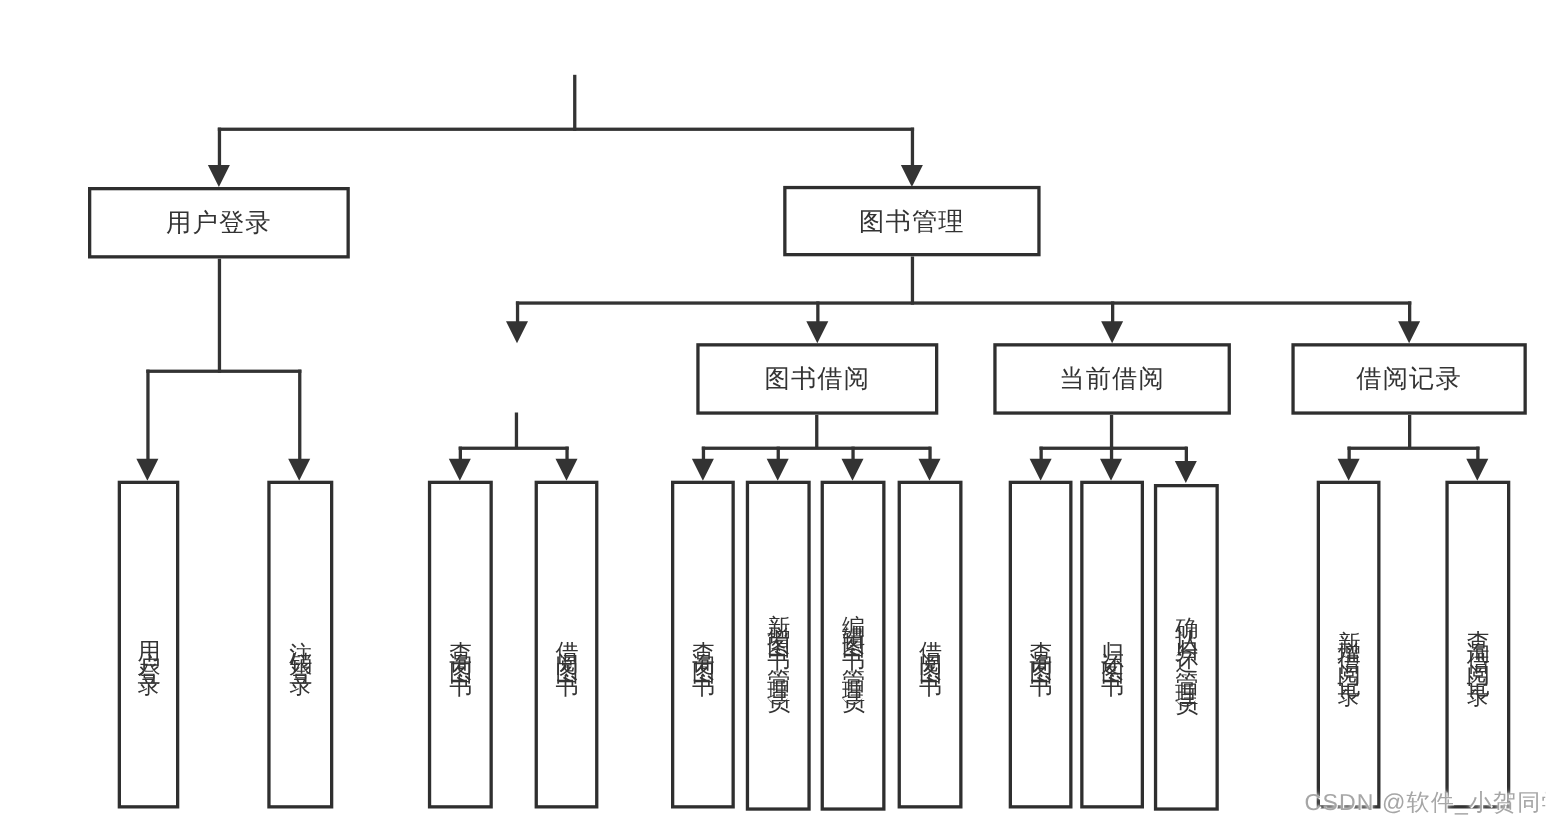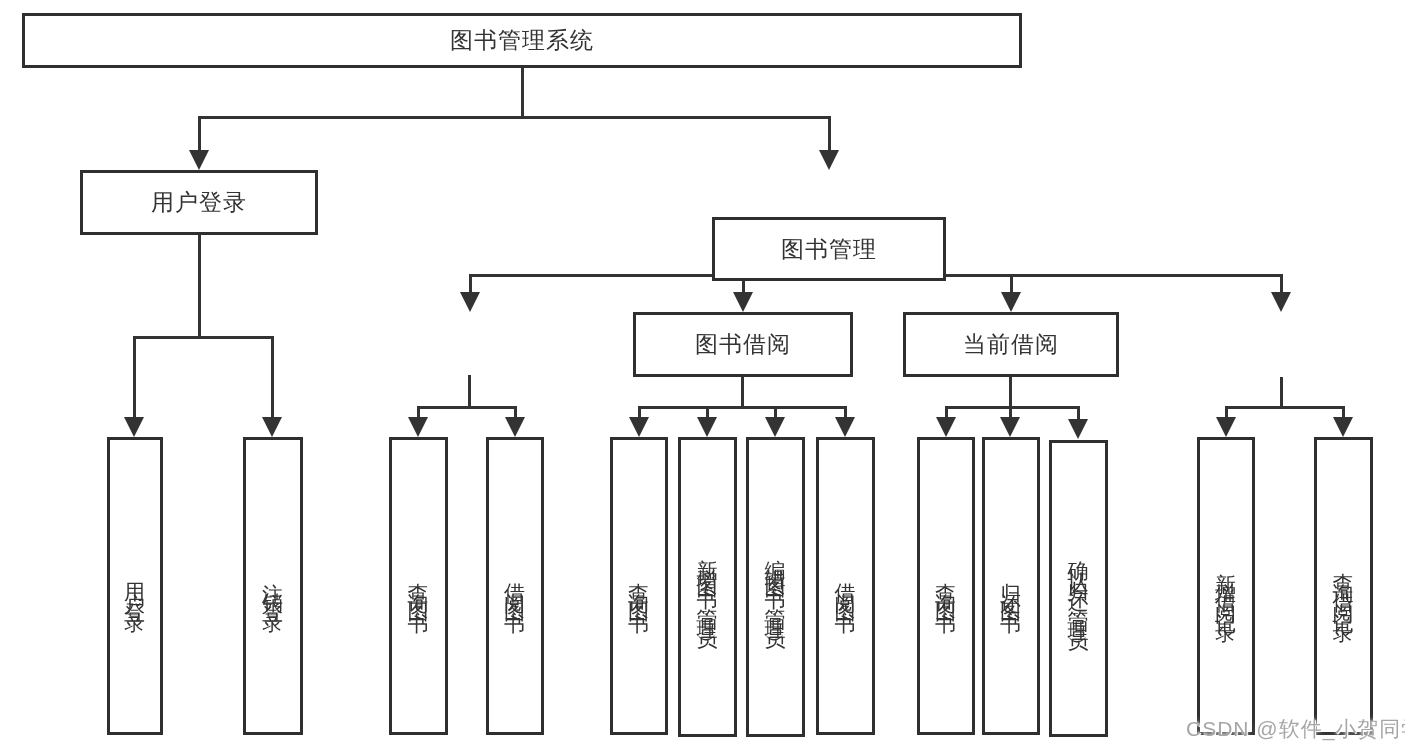--- a/index.html
+++ b/index.html
@@ -36,35 +36,32 @@
     color:var(--watermark,#a6a6a6);
     text-shadow:0 0 3px #ffffff, 0 0 6px #ffffff, 1px 1px 0 #ffffff;
     z-index:5; white-space:nowrap;
   }
 </style>
 </head>
 <body>
 
 <div class="canvas">
 
-  <div class="box" style="left:22px; top:13px; width:1000px; height:55px;">
-    <span>图书管理系统</span>
-  </div>
 
   <i class="vl" style="left:521px; top:68px;  height:51px;"></i>
   <i class="hl" style="left:198px; top:116px; width:633px;"></i>
   <i class="vl" style="left:198px; top:116px; height:38px;"></i>
   <i class="ah" style="left:189px; top:150px;"></i>
   <i class="vl" style="left:828px; top:116px; height:38px;"></i>
   <i class="ah" style="left:819px; top:150px;"></i>
 
   <div class="box" style="left:80px; top:170px; width:238px; height:65px;">
     <span>用户登录</span>
   </div>
-  <div class="box" style="left:712px; top:169px; width:234px; height:64px;margin-top:48px;">
+  <div class="box" style="left:712px; top:169px; width:234px; height:64px;">
     <span>图书管理</span>
   </div>
 
   <i class="vl" style="left:198px; top:235px; height:104px;"></i>
   <i class="hl" style="left:133px; top:336px; width:141px;"></i>
   <i class="vl" style="left:133px; top:336px; height:85px;"></i>
   <i class="ah" style="left:124px; top:417px;"></i>
   <i class="vl" style="left:271px; top:336px; height:85px;"></i>
   <i class="ah" style="left:262px; top:417px;"></i>
 
@@ -77,20 +74,23 @@
   <i class="vl" style="left:1010px; top:274px; height:22px;"></i>
   <i class="ah" style="left:1001px; top:292px;"></i>
   <i class="vl" style="left:1280px; top:274px; height:22px;"></i>
   <i class="ah" style="left:1271px; top:292px;"></i>
 
   <div class="box" style="left:633px; top:312px; width:220px; height:65px;">
     <span>图书借阅</span>
   </div>
   <div class="box" style="left:903px; top:312px; width:216px; height:65px;">
     <span>当前借阅</span>
+  </div>
+  <div class="box" style="left:1174px; top:312px; width:214px; height:65px;">
+    <span>借阅记录</span>
   </div>
 
   <i class="vl" style="left:468px; top:375px; height:33px;"></i>
   <i class="hl" style="left:417px; top:406px; width:100px;"></i>
   <i class="vl" style="left:417px; top:406px; height:14px;"></i>
   <i class="ah" style="left:408px; top:417px;"></i>
   <i class="vl" style="left:514px; top:406px; height:14px;"></i>
   <i class="ah" style="left:505px; top:417px;"></i>
 
   <i class="vl" style="left:741px; top:377px; height:31px;"></i>

